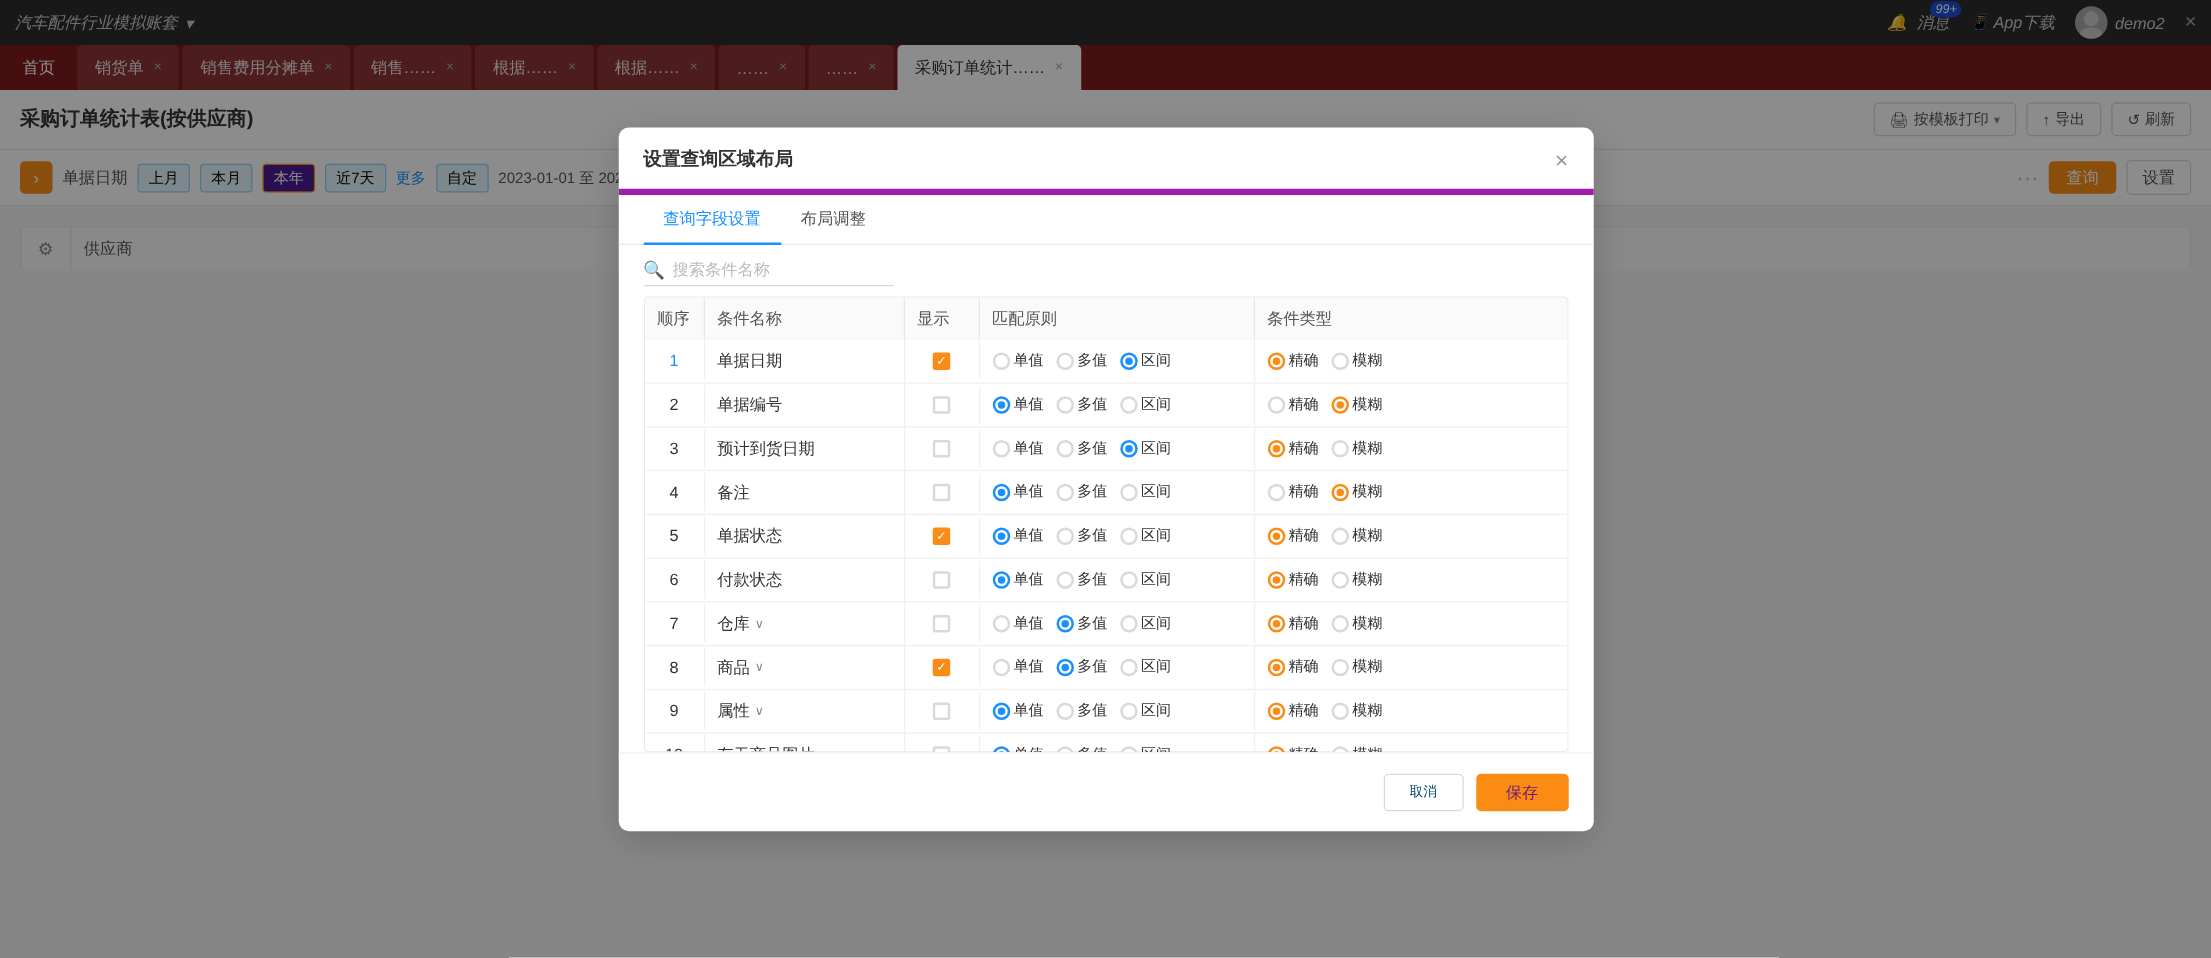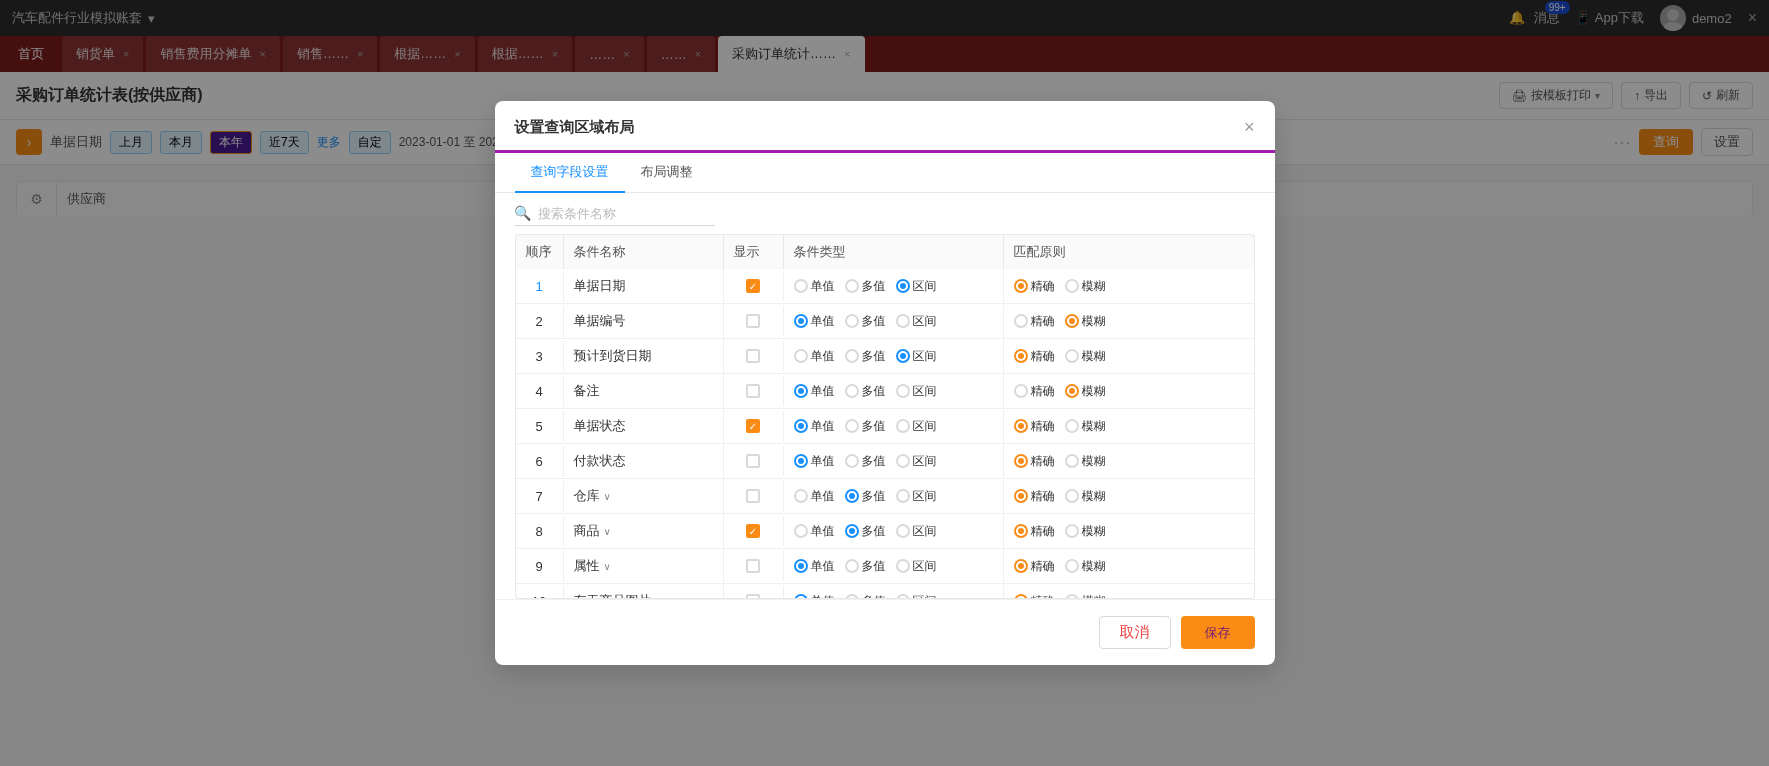--- a/index.html
+++ b/index.html
@@ -7,20 +7,21 @@
 
     
     .top-bar {
       background: #2d2d2d;
       height: 36px;
       display: flex;
       align-items: center;
       justify-content: space-between;
       padding: 0 12px;
       color: #ccc;
+      font-style: italic;
     }
     .top-bar-left { font-size: 13px; color: #ccc; display: flex; align-items: center; gap: 6px; }
     .top-bar-right { display: flex; align-items: center; gap: 16px; font-size: 13px; }
     .top-bar-right .notif { position: relative; cursor: pointer; }
     .badge { background: #1d4ed8; color: #fff; border-radius: 8px; font-size: 10px; padding: 1px 4px; position: absolute; top: -8px; right: -10px; }
     .top-bar-right .app-dl { cursor: pointer; }
     .top-bar-right .user { display: flex; align-items: center; gap: 6px; cursor: pointer; }
     .avatar { width: 26px; height: 26px; border-radius: 50%; background: #aaa; display: flex; align-items: center; justify-content: center; color: #fff; font-size: 11px; overflow: hidden; }
     .close-top { color: #aaa; cursor: pointer; font-size: 16px; }
 
@@ -125,23 +126,23 @@
       border-radius: 8px;
       width: 780px;
       max-height: 640px;
       display: flex;
       flex-direction: column;
       box-shadow: 0 8px 32px rgba(0,0,0,0.18);
       position: relative;
     }
     .modal-header {
       padding: 16px 20px 12px;
-      border-bottom: 3px solid #a21caf;
-      display: flex;
-      align-items: center;
+      border-bottom: 5px solid #a21caf;
+      display: flex;
+      align-items: flex-start;
       justify-content: space-between;
     }
     .modal-title { font-size: 15px; font-weight: bold; color: #333; }
     .modal-close { cursor: pointer; font-size: 18px; color: #999; border: none; background: none; }
 
     
     .modal-tabs {
       display: flex;
       gap: 0;
       padding: 0 20px;
@@ -268,21 +269,21 @@
 
     
     .modal-footer {
       padding: 16px 20px;
       display: flex;
       justify-content: flex-end;
       gap: 10px;
       border-top: 1px solid #f0f0f0;
     }
     .btn-cancel {
-      padding: 6px 20px; border: 1px solid #d9d9d9; background: #fff; border-radius: 4px; cursor: pointer; font-size: 15px; color: #ef4444;
+      padding: 6px 20px; border: 1px solid #d9d9d9; background: #fff; border-radius: 4px; cursor: pointer; font-size: 11px; color: #0c4a6e;
     }
     .btn-save {
       padding: 6px 24px; background: #fa8c16; color: #701a75; border: none; border-radius: 4px; cursor: pointer; font-size: 13px;
     }
 
     .chevron-down { font-size: 10px; color: #888; }
   </style>
 </head>
 <body>
 
@@ -418,22 +419,22 @@
         <input type="text" placeholder="搜索条件名称" style="">
       </div>
     </div>
 
     <div class="modal-table">
 
       <div class="modal-table-head">
         <div class="modal-th">顺序</div>
         <div class="modal-th">条件名称</div>
         <div class="modal-th">显示</div>
+        <div class="modal-th">匹配原则</div>
         <div class="modal-th">条件类型</div>
-        <div class="modal-th">匹配原则</div>
       </div>
 
       <div class="modal-table-body">
 
         <div class="modal-row">
           <div class="modal-td center">
               <span class="row-number">1</span>
             </div>
           <div class="modal-td">单据日期</div>
           <div class="modal-td center">

